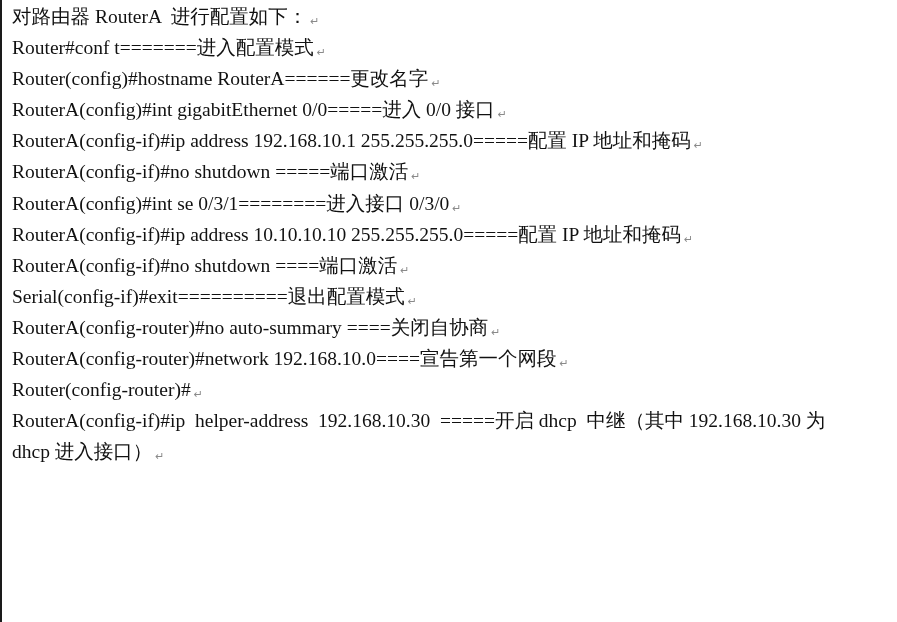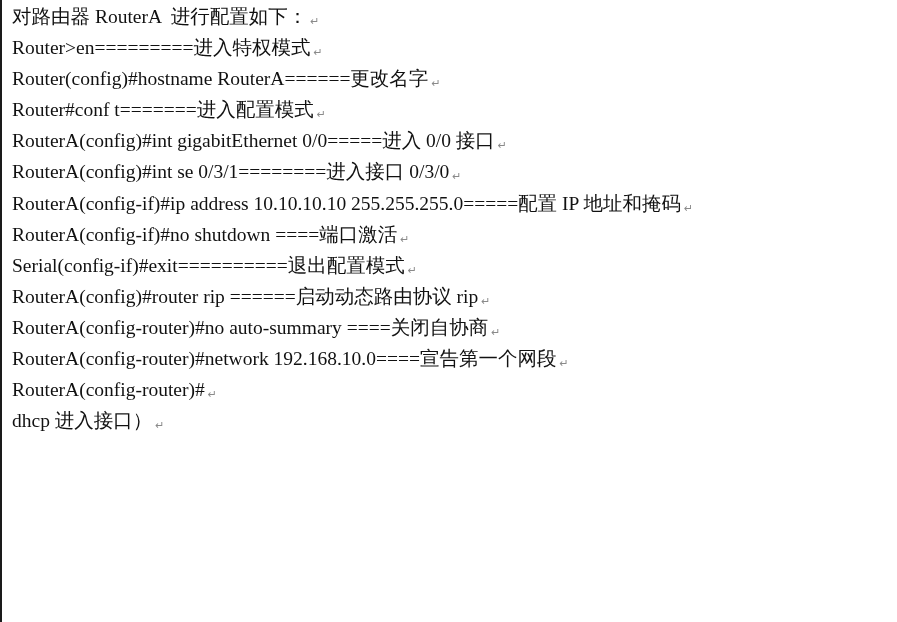--- a/index.html
+++ b/index.html
@@ -49,27 +49,28 @@
       position: relative;
       top: 2px;
     }
   </style>
 </head>
 <body>
 
 <div class="page">
   <div class="lines">
     <div class="line"><span>对路由器 RouterA  进行配置如下：</span><span class="ret">↵</span></div>
-    <div class="line"><span>Router&gt;en=========进入特权模式</span><span class="ret">↵</span></div>
+    <div class="line"><span>Router#conf t=======进入配置模式</span><span class="ret">↵</span></div>
     <div class="line"><span>Router(config)#hostname RouterA======更改名字</span><span class="ret">↵</span></div>
-    <div class="line"><span>Router#conf t=======进入配置模式</span><span class="ret">↵</span></div>
     <div class="line"><span>RouterA(config)#int gigabitEthernet 0/0=====进入 0/0 接口</span><span class="ret">↵</span></div>
+    <div class="line"><span>RouterA(config-if)#ip address 192.168.10.1 255.255.255.0=====配置 IP 地址和掩码</span><span class="ret">↵</span></div>
+    <div class="line"><span>RouterA(config-if)#no shutdown =====端口激活</span><span class="ret">↵</span></div>
     <div class="line"><span>RouterA(config)#int se 0/3/1========进入接口 0/3/0</span><span class="ret">↵</span></div>
     <div class="line"><span>RouterA(config-if)#ip address 10.10.10.10 255.255.255.0=====配置 IP 地址和掩码</span><span class="ret">↵</span></div>
     <div class="line"><span>RouterA(config-if)#no shutdown ====端口激活</span><span class="ret">↵</span></div>
     <div class="line"><span>Serial(config-if)#exit==========退出配置模式</span><span class="ret">↵</span></div>
-    <div class="line"><span>RouterA(config)#router rip ======启动动态路由协议 rip</span><span class="ret">↵</span></div>
     <div class="line"><span>RouterA(config-router)#no auto-summary ====关闭自协商</span><span class="ret">↵</span></div>
     <div class="line"><span>RouterA(config-router)#network 192.168.10.0====宣告第一个网段</span><span class="ret">↵</span></div>
-    <div class="line"><span>RouterA(config-router)#</span><span class="ret">↵</span></div>
+    <div class="line"><span>Router(config-router)#</span><span class="ret">↵</span></div>
+    <div class="line wrap"><span>RouterA(config-if)#ip  helper-address  192.168.10.30  =====开启 dhcp  中继（其中 192.168.10.30 为</span></div>
     <div class="line"><span>dhcp 进入接口）</span><span class="ret">↵</span></div>
   </div>
 </div>
 
 </body></html>

